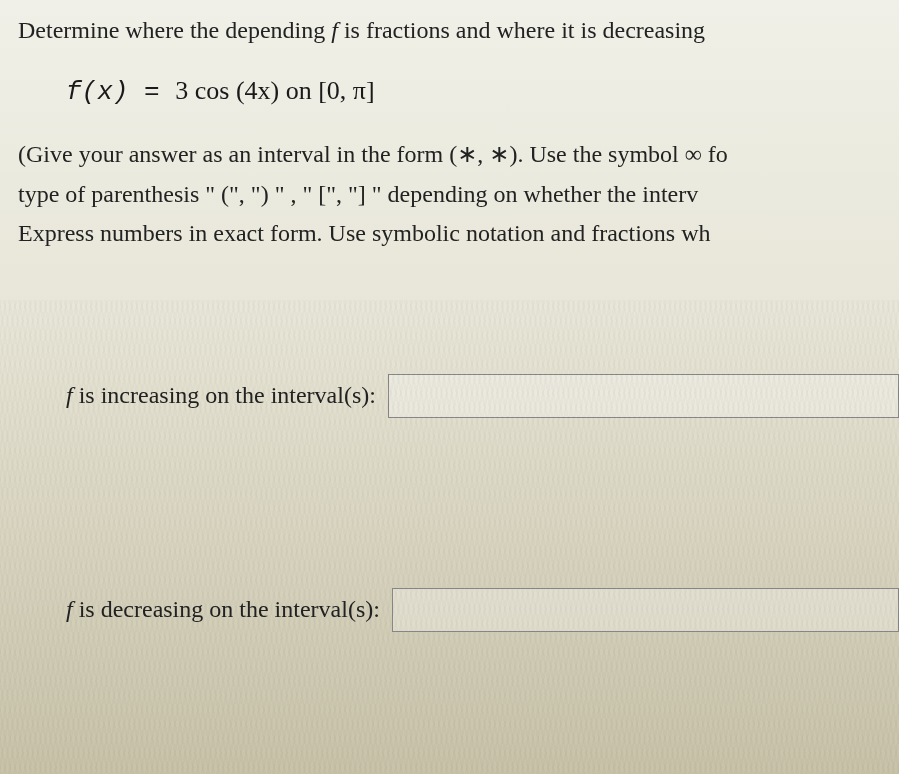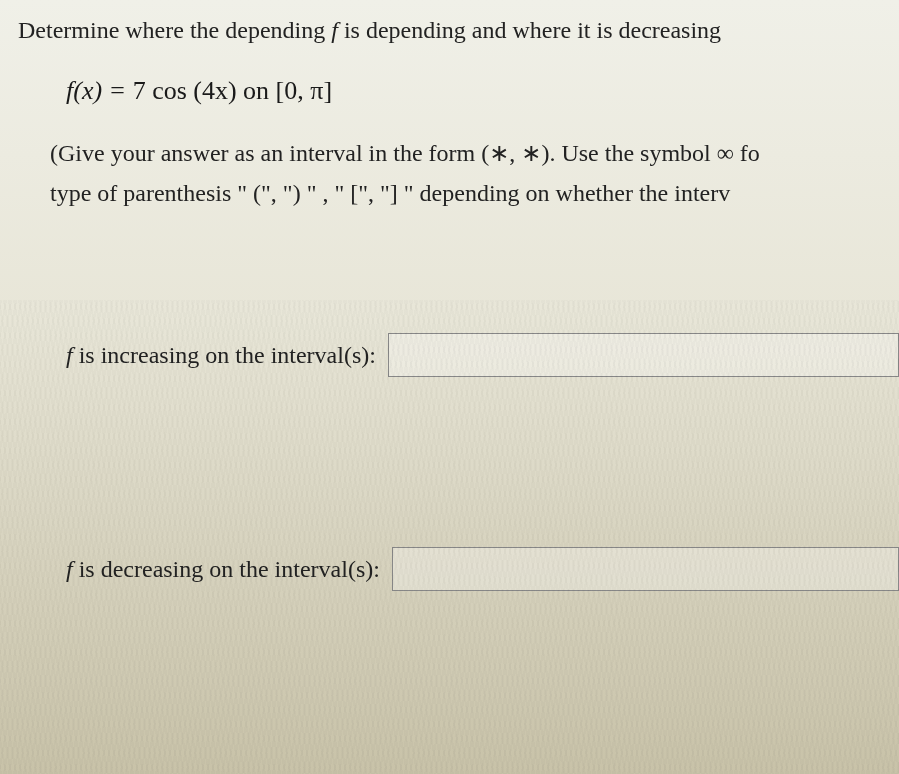--- a/index.html
+++ b/index.html
@@ -16,27 +16,26 @@
     .question-text {
       font-size: 24px;
       line-height: 1.5;
       color: #222;
     }
     .formula-block {
       margin: 28px 0 28px 48px;
       font-size: 26px;
       font-family: 'Times New Roman', serif;
     }
-    .formula-block .fx { font-style: italic; }
+    .formula-block .fx { font-style: italic; font-family: Liberation Mono, monospace; }
     .formula-block .pi { }
     .instructions {
       font-size: 24px;
       line-height: 1.65;
       color: #222;
-      margin-left: 32px;
     }
     .answer-section {
       margin-top: 120px;
       padding-left: 48px;
     }
     .answer-row {
       display: flex;
       align-items: center;
       margin-bottom: 170px;
     }
@@ -63,32 +62,33 @@
                   repeating-linear-gradient(100deg, rgba(0,0,0,0.018) 0 2px, transparent 2px 5px);
       pointer-events: none;
     }
   </style>
 </head>
 <body>
 
 <div class="moire"></div>
 
 <div class="question-text">
-  <span>Determine where the depending </span><span style="font-style: italic;">f</span><span> is depending and where it is decreasing</span>
+  <span>Determine where the depending </span><span style="font-style: italic;">f</span><span> is fractions and where it is decreasing</span>
 </div>
 
 <div class="formula-block">
-  <span class="fx">f(x) = </span><span>7 cos (4x)</span><span> on </span><span class="pi">[0, π]</span>
+  <span class="fx">f(x) = </span><span>3 cos (4x)</span><span> on </span><span class="pi">[0, π]</span>
 </div>
 
 <div class="instructions">
   <div>
     <span>(Give your answer as an interval in the form </span><span>(∗, ∗)</span><span>. Use the symbol ∞ fo</span>
   </div>
   <div>type of parenthesis " (", ") " , " [", "] " depending on whether the interv</div>
+  <div>Express numbers in exact form. Use symbolic notation and fractions wh</div>
 </div>
 
 <div class="answer-section">
   <div class="answer-row">
     <div class="answer-label">
       <span class="f">f</span><span> is increasing on the interval(s):</span>
     </div>
     <input type="text" class="answer-input" value="" style="">
   </div>
   <div class="answer-row" style="margin-bottom:0;">

